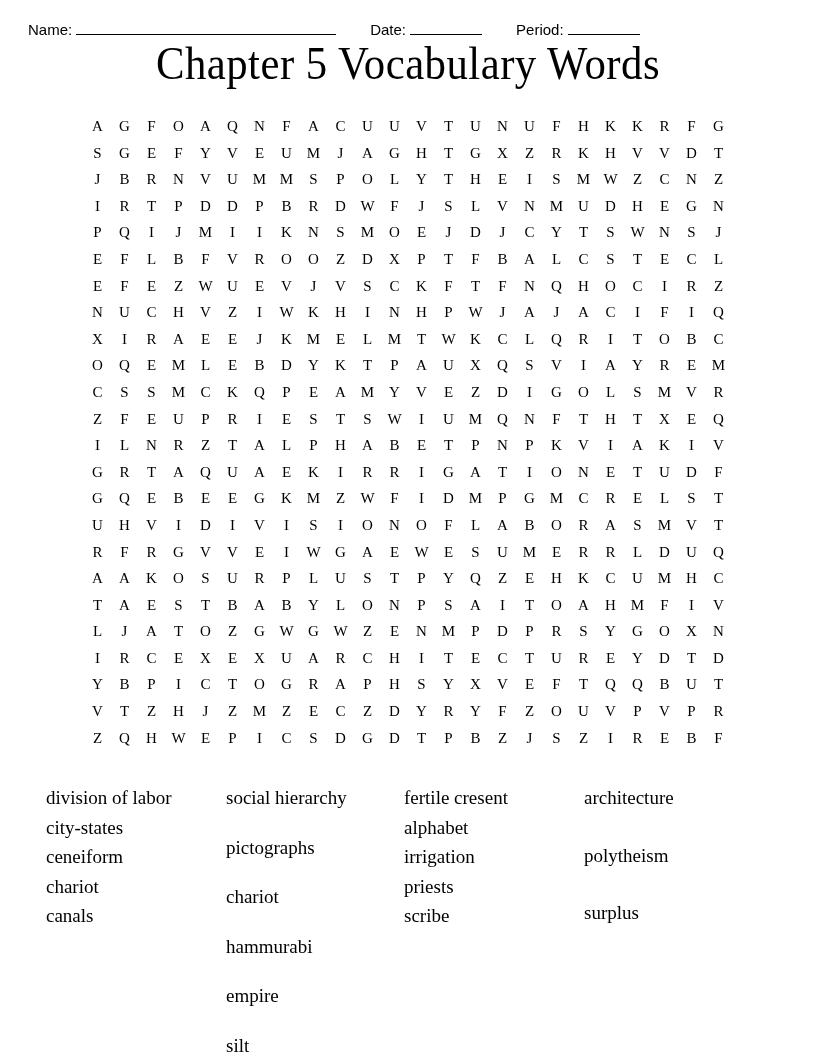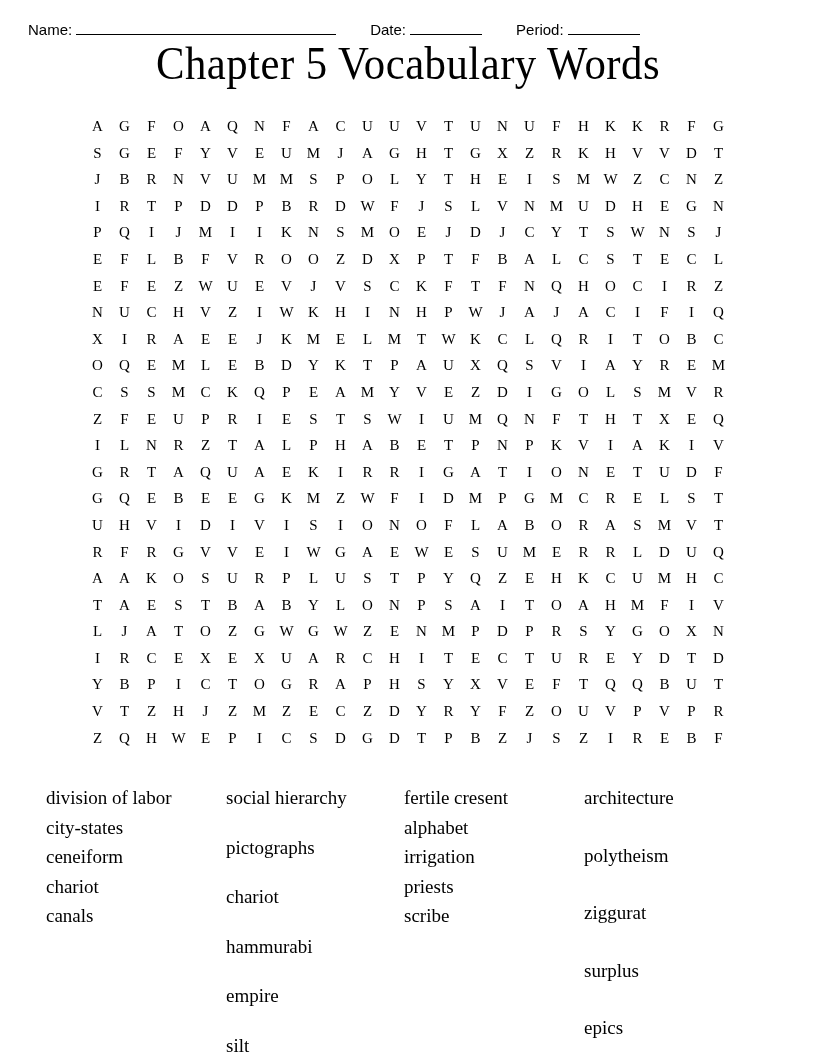--- a/index.html
+++ b/index.html
@@ -784,17 +784,15 @@
     <div class="word-col word-col-2">
       <div class="word-item">fertile cresent</div>
       <div class="word-item">alphabet</div>
       <div class="word-item">irrigation</div>
       <div class="word-item">priests</div>
       <div class="word-item">scribe</div>
     </div>
     <div class="word-col word-col-3">
       <div class="word-item">architecture</div>
       <div class="word-item">polytheism</div>
-      <div class="word-item">ziggurat</div>
       <div class="word-item">surplus</div>
-      <div class="word-item">epics</div>
     </div>
   </div>
 
 </body></html>

